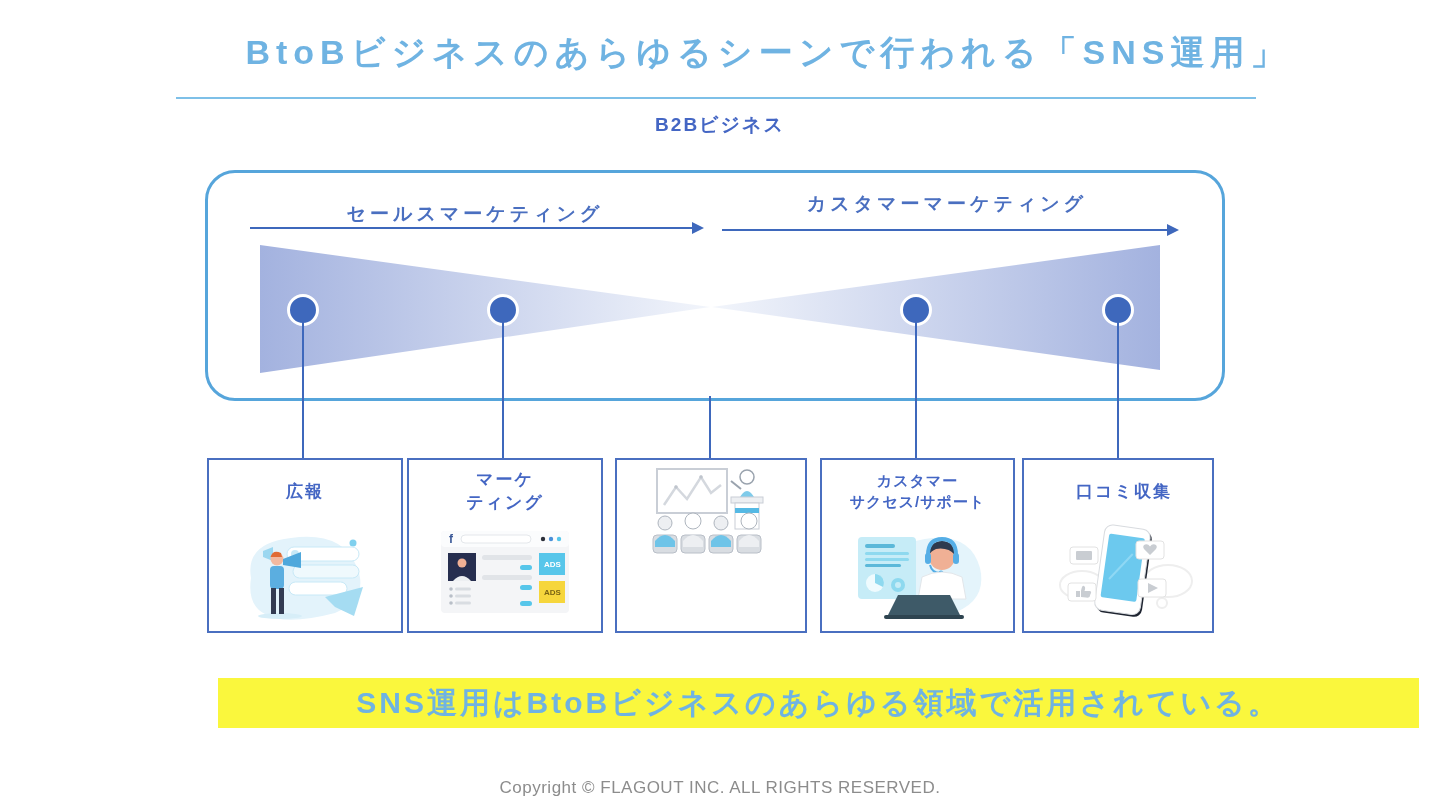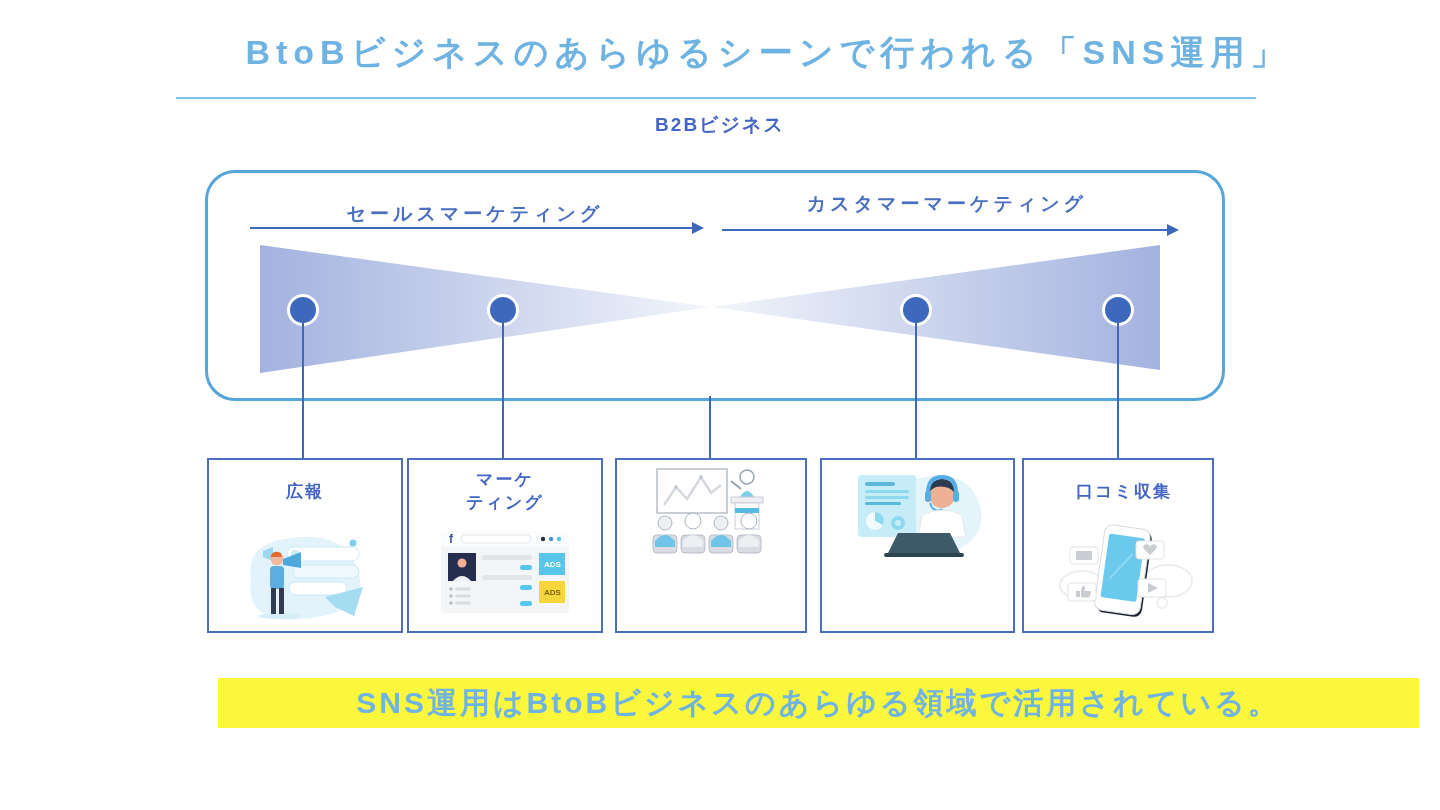--- a/index.html
+++ b/index.html
@@ -179,20 +179,24 @@
           <path d="M80 80 Q90 68 100 80 L100 86 L80 86 Z" fill="#6FC4E8"></path>
           <rect x="106" y="74" width="24" height="18" rx="4" fill="#D9DDE2" stroke="#B9BFC8"></rect>
           <circle cx="118" cy="60" r="8" fill="#ffffff" stroke="#AEB5BE"></circle>
           <path d="M108 80 Q118 68 128 80 L128 86 L108 86 Z" fill="#EDEFF2"></path>
         </g>
       </svg>
     </div>
   </div>
 
   <div class="use-box" style="left:820px;width:195px;">
+    <div class="label small">
+      <div>カスタマー</div>
+      <div>サクセス/サポート</div>
+    </div>
     <div class="illu">
       <svg width="160" height="98" viewBox="0 0 160 98">
         <path d="M70 20 Q130 2 142 45 Q150 80 110 92 Q70 100 60 84 Q52 70 70 20 Z" fill="#E4F4FB"></path>
         <rect x="20" y="14" width="58" height="62" rx="4" fill="#C6ECF7"></rect>
         <rect x="27" y="21" width="30" height="4" rx="2" fill="#5BB8D9"></rect>
         <rect x="27" y="29" width="44" height="3" rx="1.5" fill="#8ED9EF"></rect>
         <rect x="27" y="35" width="44" height="3" rx="1.5" fill="#8ED9EF"></rect>
         <rect x="27" y="41" width="36" height="3" rx="1.5" fill="#5BB8D9"></rect>
         <circle cx="37" cy="60" r="9" fill="#EFFBFE"></circle>
         <path d="M37 60 L37 51 A9 9 0 0 1 45 64 Z" fill="#8ED9EF"></path>
@@ -239,14 +243,15 @@
           <polygon points="104,60 114,65 104,70" fill="#C9CDD2"></polygon>
         </g>
       </svg>
     </div>
   </div>
 
   <div class="banner">
     <span class="banner-text">SNS運用はBtoBビジネスのあらゆる領域で活用されている。</span>
   </div>
 
+  <div class="footer">Copyright © FLAGOUT INC. ALL RIGHTS RESERVED.</div>
 
 </div>
 
 </body></html>

